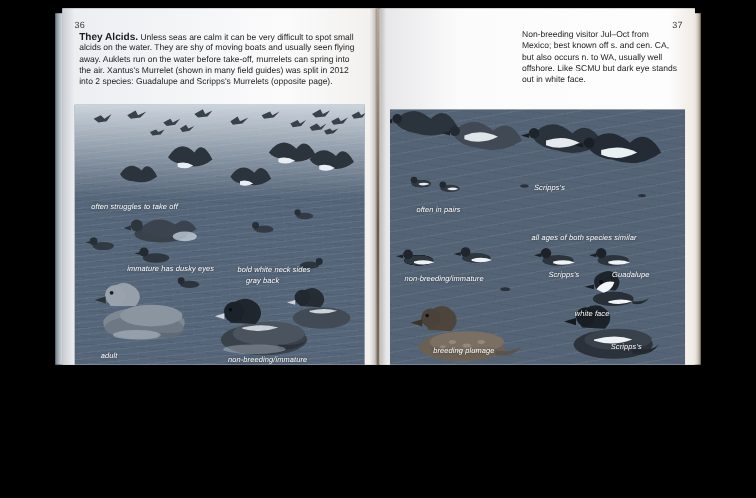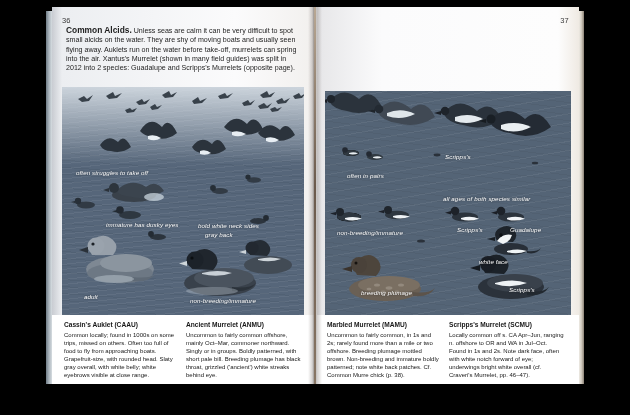--- a/index.html
+++ b/index.html
@@ -1,19 +1,19 @@
 <!DOCTYPE html>
 <html><head>
 <meta charset="utf-8">
 <style>
   html,body{margin:0;padding:0;background:#000;}
   body{width:630px;height:415px;overflow:hidden;
        font-family:"Liberation Sans", sans-serif;}
 
-  #stage{position:relative;width:630px;height:384px;background:#000;overflow:hidden;}
+  #stage{position:relative;width:630px;height:304px;background:#000;overflow:hidden;}
 
   
   .book{position:absolute;left:52px;top:7px;width:527px;height:401px;
         background:#fff;box-shadow:0 0 6px rgba(0,0,0,.9);}
 
   
   .page{position:absolute;top:0;height:401px;background:#f3f3f2;overflow:hidden;}
   .page.left{left:0;width:262px;
       background:linear-gradient(to right,#c9ccd2 0px,#eceef1 10px,#fbfbfc 70%,#f2f0ee 100%);}
   .page.right{left:265px;width:262px;
@@ -104,21 +104,21 @@
   <div class="book">
     <div class="edge-left"></div>
     <div class="edge-right"></div>
     <div class="edge-bottom"></div>
 
     <div class="page left">
 
       <div class="pg-num l">36</div>
 
       <div class="intro">
-        <b>Common Alcids.</b><span> Unless seas are calm it can be very difficult to spot small alcids on the water. They are shy of moving boats and usually seen flying away. Auklets run on the water before take-off, murrelets can spring into the air. Xantus's Murrelet (shown in many field guides) was split in 2012 into 2 species: Guadalupe and Scripps's Murrelets (opposite page).</span>
+        <b>They Alcids.</b><span> Unless seas are calm it can be very difficult to spot small alcids on the water. They are shy of moving boats and usually seen flying away. Auklets run on the water before take-off, murrelets can spring into the air. Xantus's Murrelet (shown in many field guides) was split in 2012 into 2 species: Guadalupe and Scripps's Murrelets (opposite page).</span>
       </div>
 
       <div class="plate l">
         <div class="sea-grad-a"></div>
         <div class="waves"></div>
         <div class="haze"></div>
 
         <div>
           <svg width="242" height="228" style="position:absolute;left:0;top:0">
             <g fill="#2e3740" opacity="0.92">
@@ -231,20 +231,21 @@
           <span>Uncommon to fairly common offshore, mainly Oct–Mar, commoner northward. Singly or in groups. Boldly patterned, with short pale bill. Breeding plumage has black throat, grizzled ('ancient') white streaks behind eye.</span>
         </div>
       </div>
     </div>
 
     <div class="page right">
 
       <div class="pg-num r">37</div>
 
       <div class="spp-head">
+        <span>Non-breeding visitor Jul–Oct from Mexico; best known off s. and cen. CA, but also occurs n. to WA, usually well offshore. Like SCMU but dark eye stands out in white face.</span>
       </div>
 
       <div class="plate r">
         <div class="sea-grad-b"></div>
         <div class="waves2"></div>
 
         <svg width="246" height="224" style="position:absolute;left:0;top:0">
 
           <g>
             <path d="M4 10 q14 -16 30 -2 q12 -12 22 6 q-16 12 -34 6 q-14 -2 -18 -10 z" fill="#2b333c"></path>

